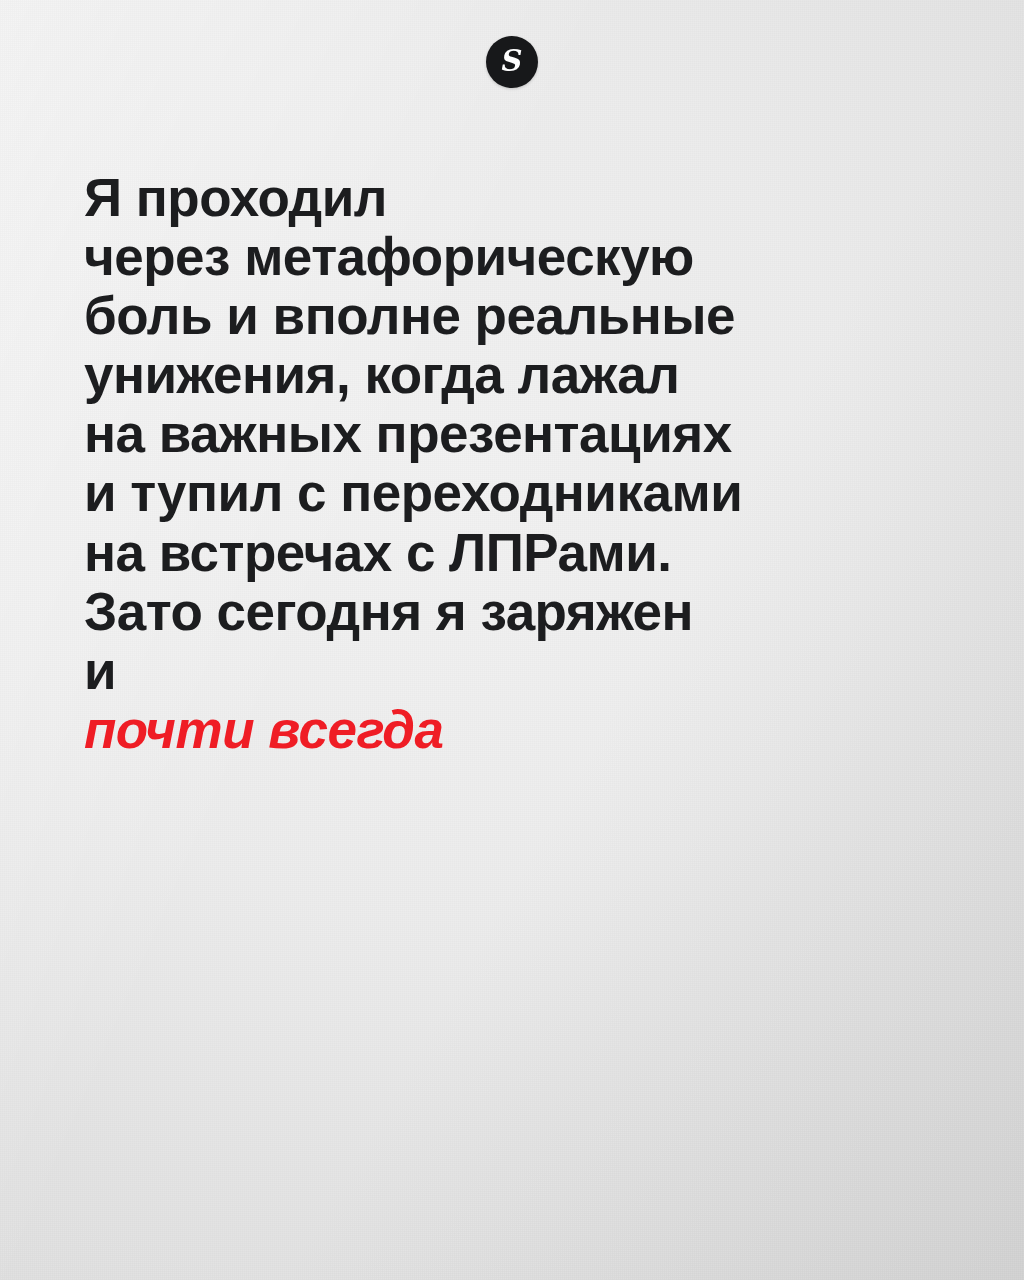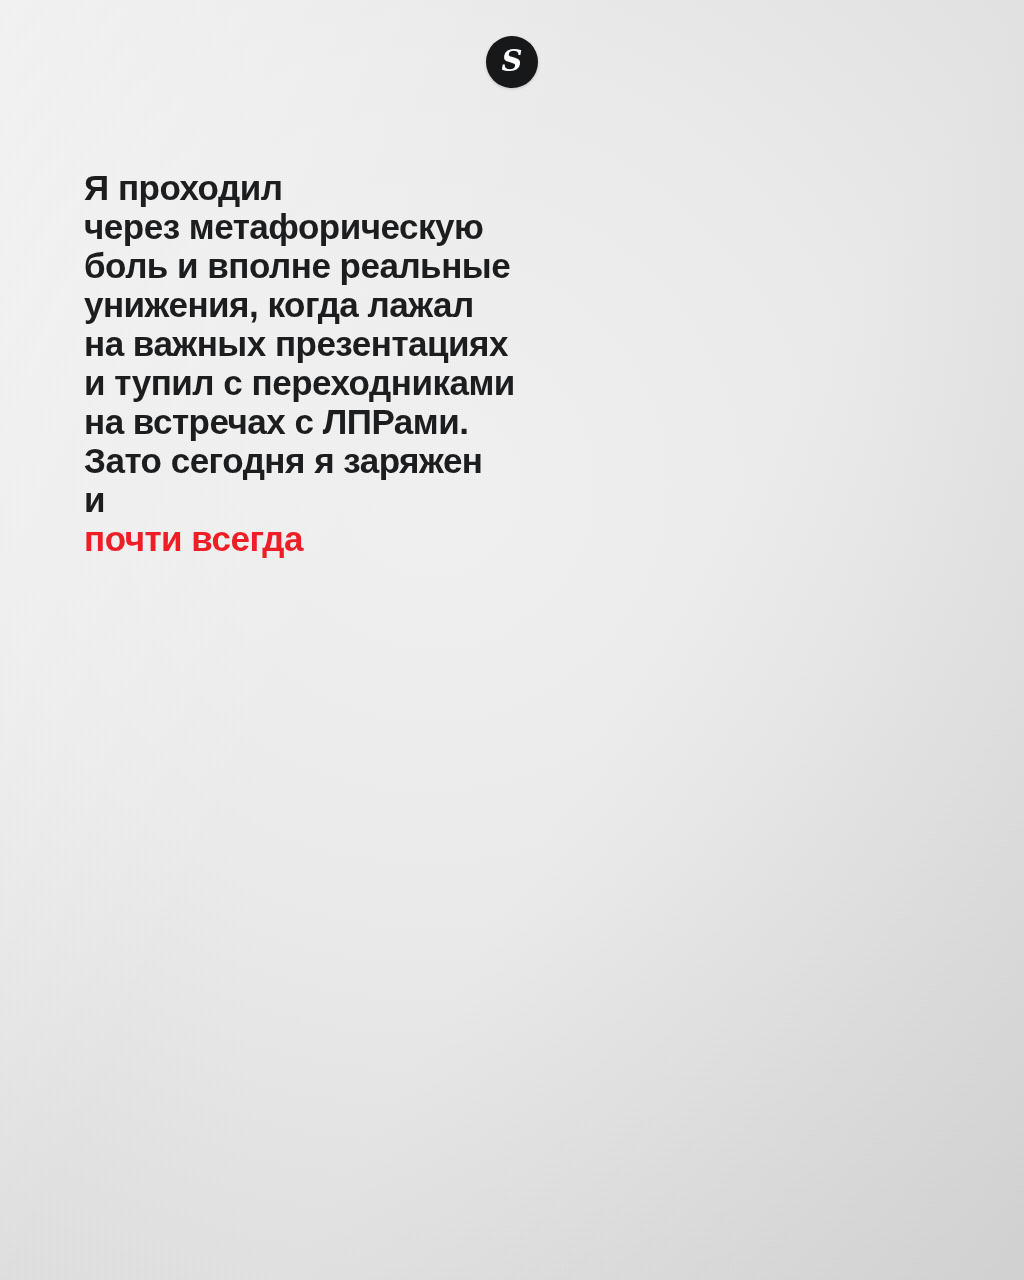--- a/index.html
+++ b/index.html
@@ -80,28 +80,29 @@
     top: 168px;
     left: 84px;
     right: 54px;
     z-index: 2;
   }
 
   .quote {
     margin: 0;
     font-family: "Liberation Sans", sans-serif;
     font-weight: 700;
-    font-size: 35px;
+    font-size: 53px;
     line-height: 1.115;
     letter-spacing: -0.5px;
     color: #1c1d1f;
     white-space: pre-line;
   }
   .quote .accent {
     color: #ef1d25;
+    font-style: italic;
   }
 
   
   .block {
     display: block;
   }
   .block.second {
     color: #ef1d25;
   }
 </style>

